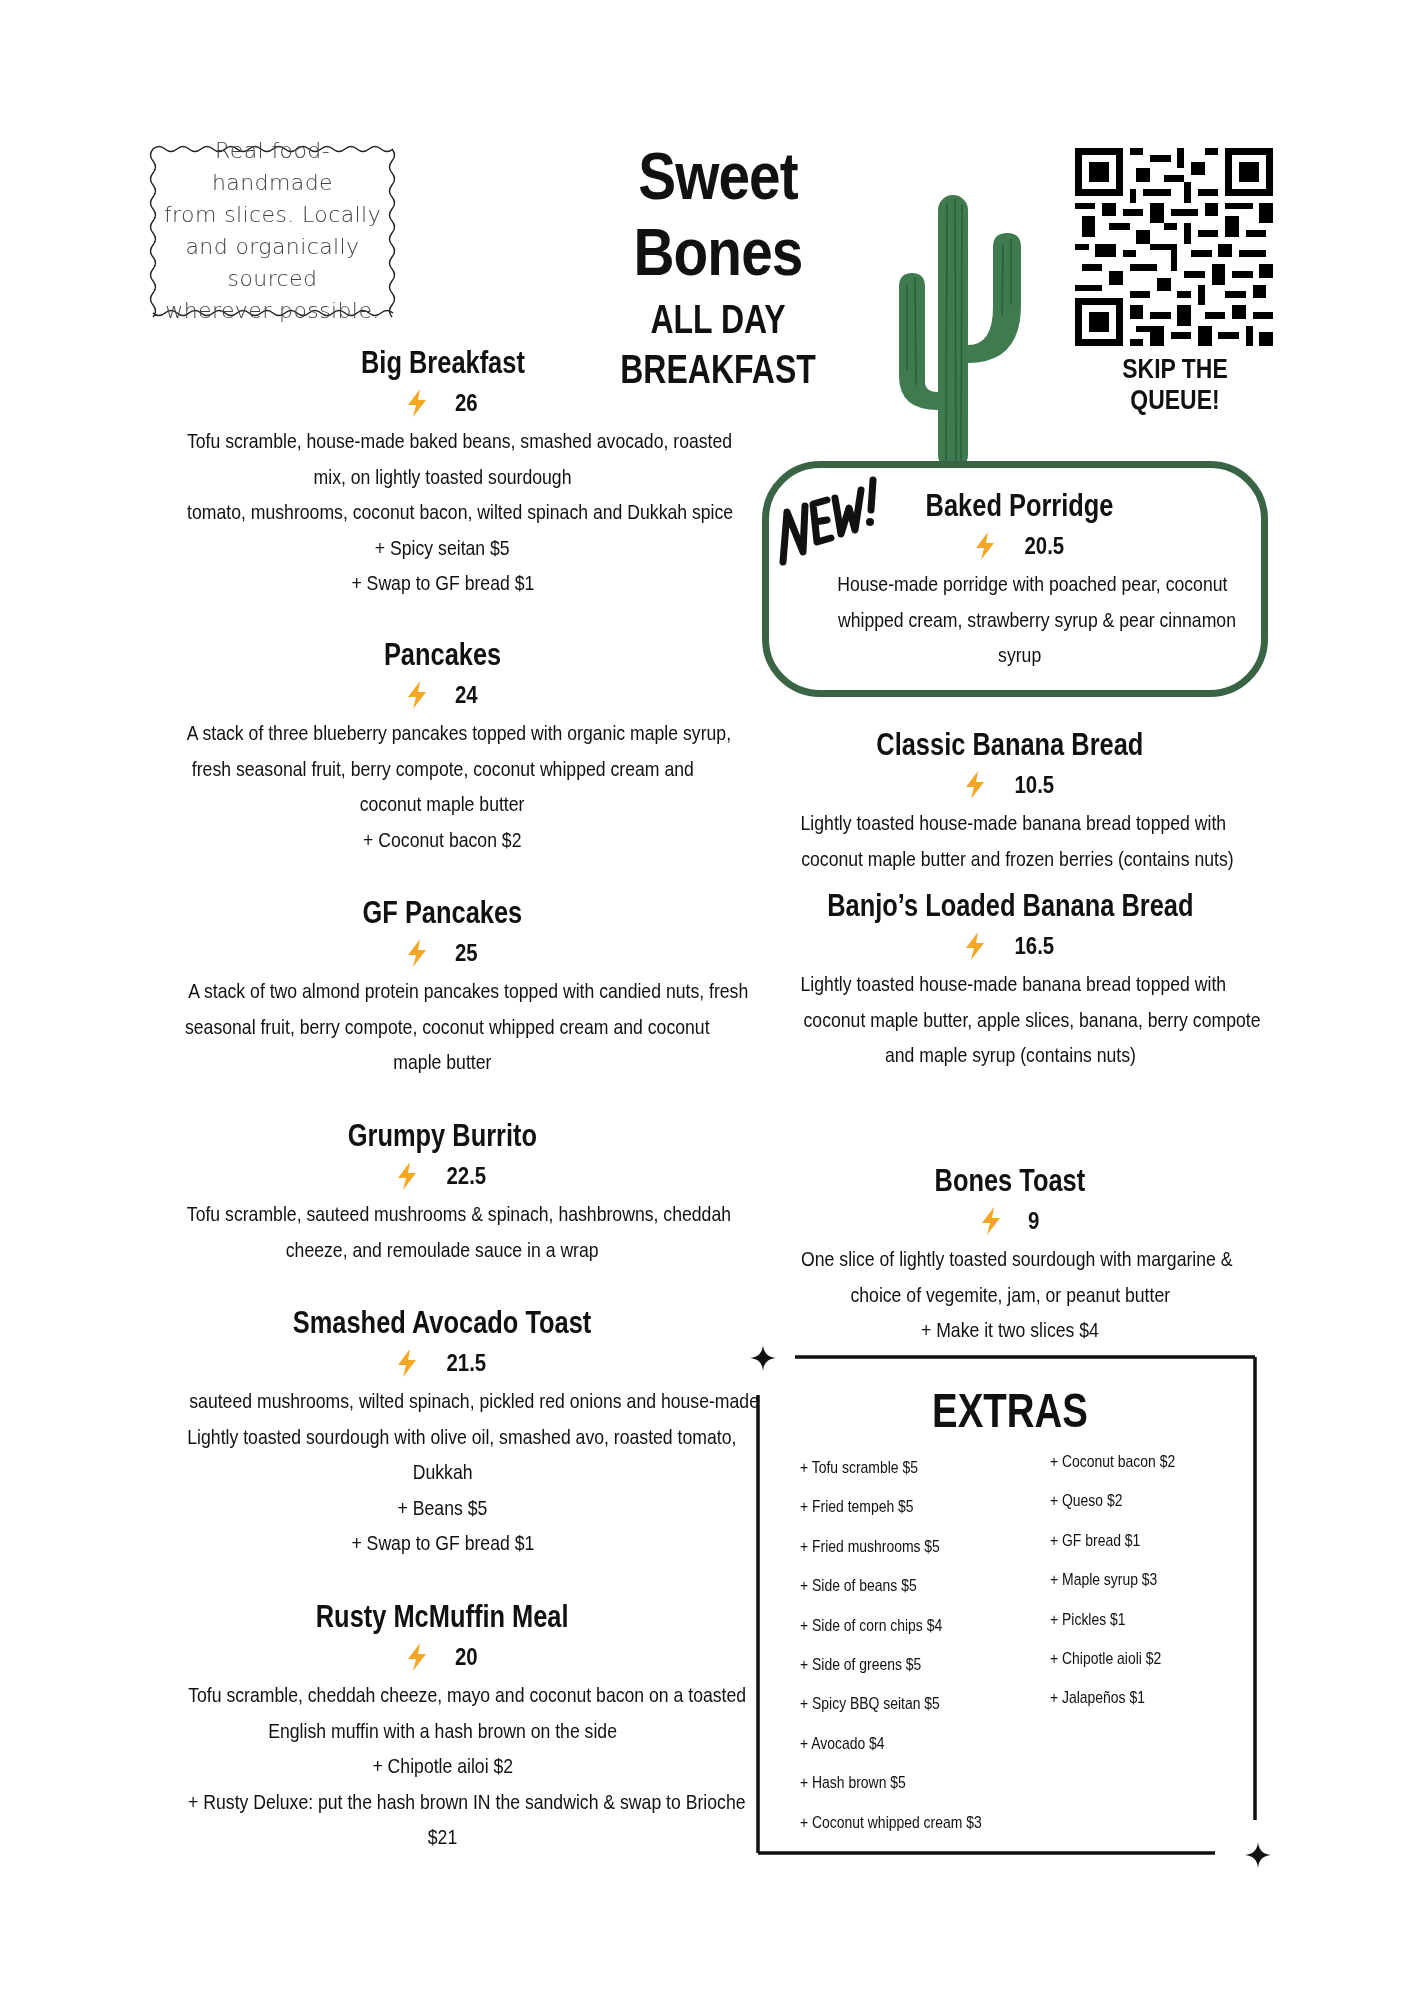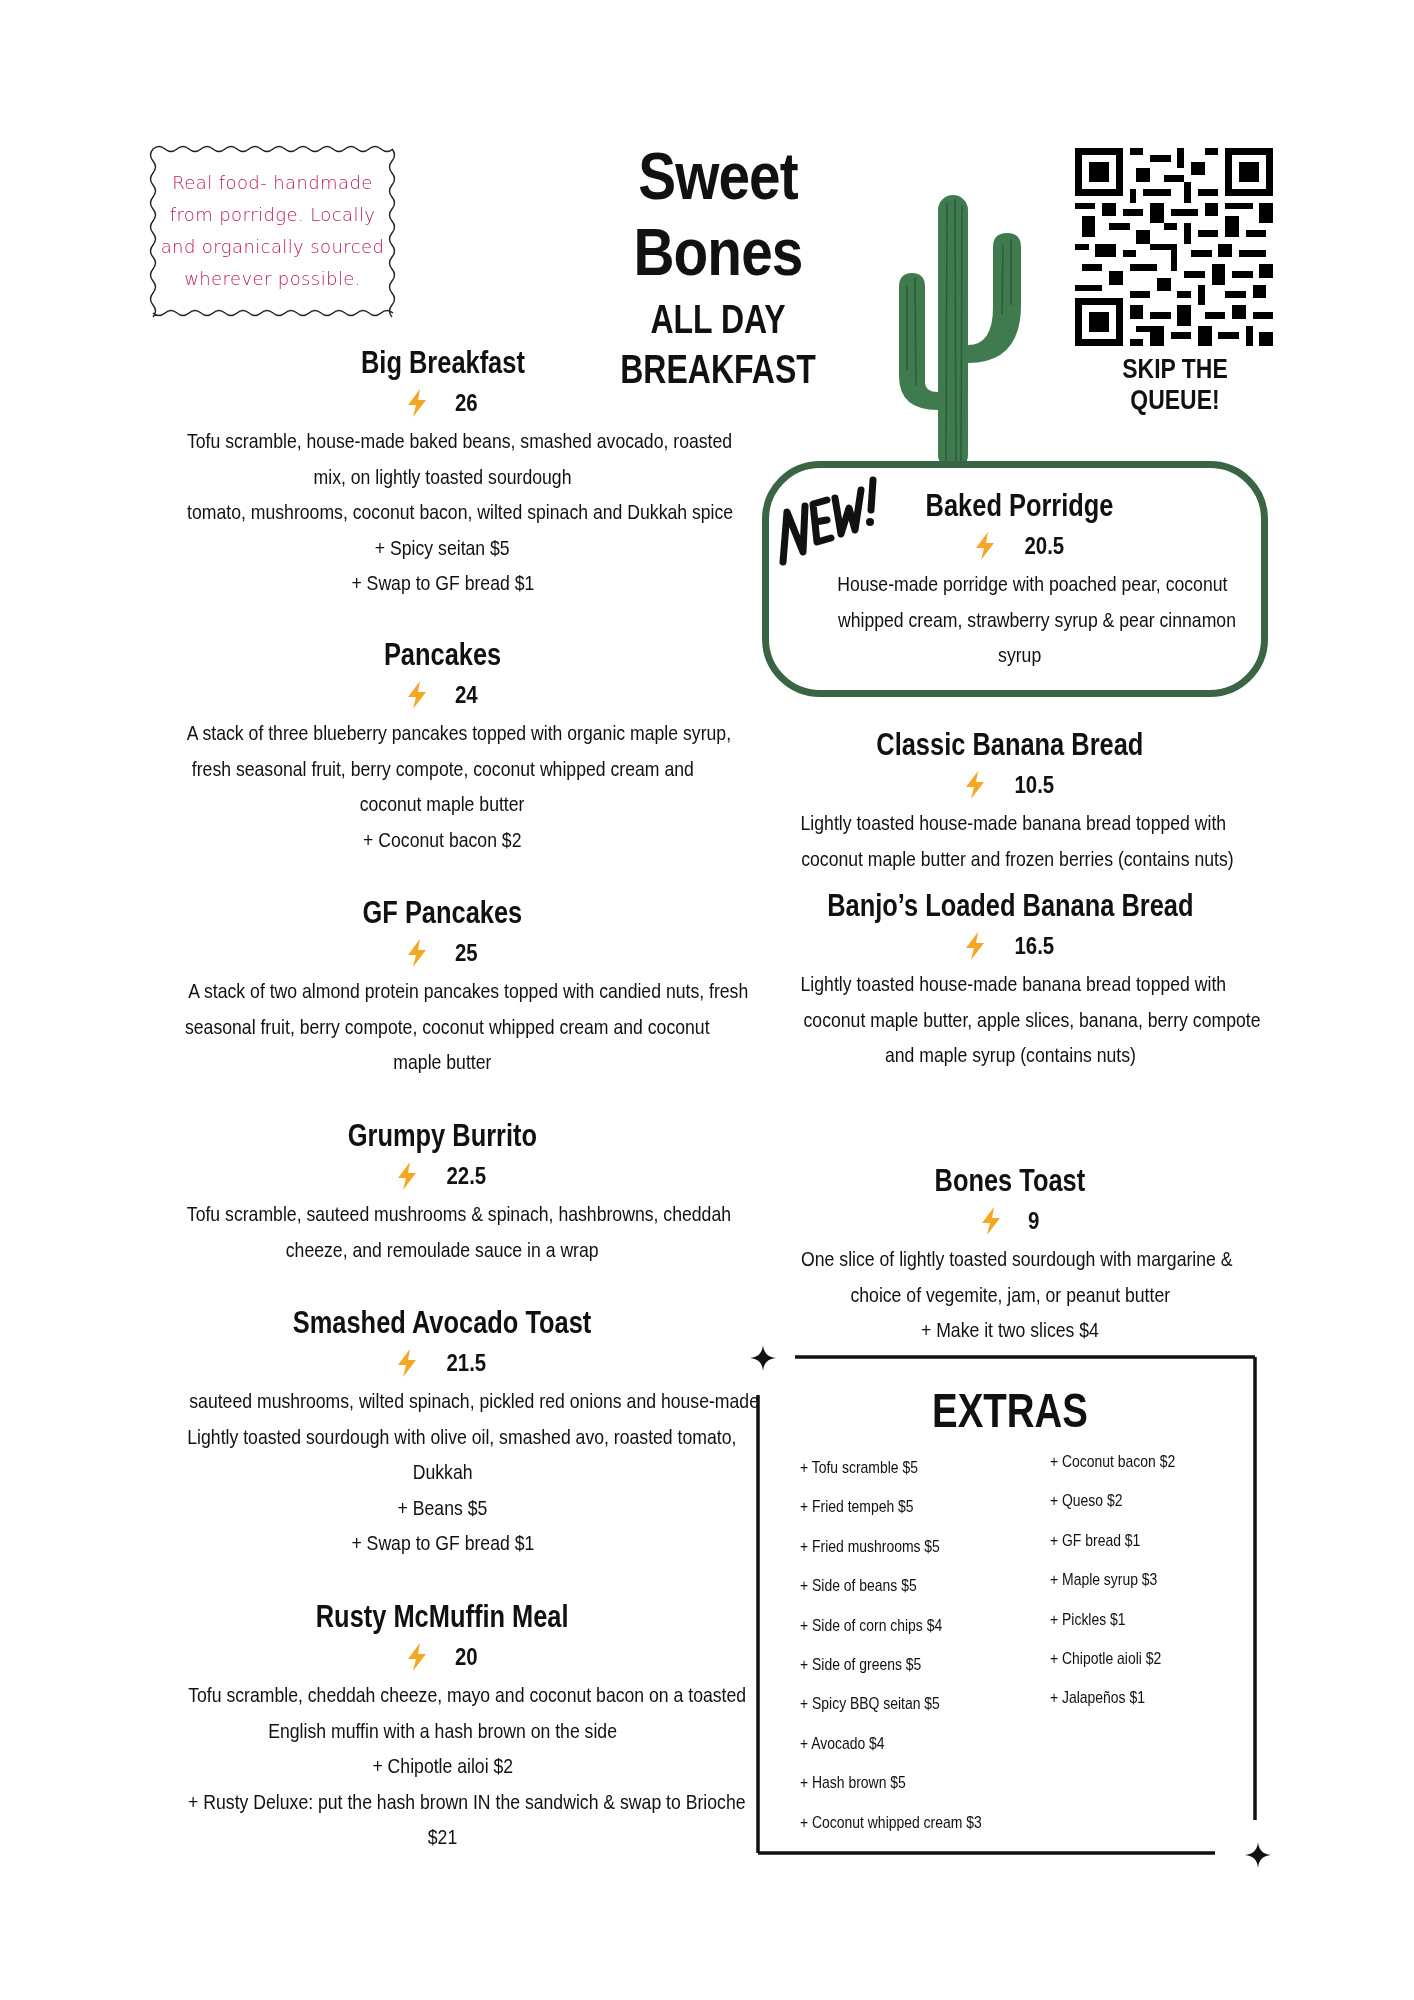--- a/index.html
+++ b/index.html
@@ -13,22 +13,22 @@
     .page { position: absolute; left: 0; top: 0; width: 1414px; height: 2000px; }
 
     
     .tagline {
       position: absolute; left: 145px; top: 143px; width: 255px; height: 176px;
       display: flex; align-items: center; justify-content: center;
     }
     .tagline svg.frame { position: absolute; left: 0; top: 0; width: 100%; height: 100%; }
     .tagline-text {
       position: relative; z-index: 1;
-      font-family: "DejaVu Sans", sans-serif; font-size: 18px; line-height: 32px;
-      text-align: center; letter-spacing: 0.4px; font-weight: 300; color: #be185d;
+      font-family: "DejaVu Sans", sans-serif; font-size: 22px; line-height: 32px;
+      text-align: center; letter-spacing: 0.4px; font-weight: 300; color: #404040;
       width: 240px;
     }
 
     
     .brand {
       position: absolute; left: 528px; top: 138px; width: 380px; text-align: center;
     }
     .brand-title {
       font-family: "Liberation Sans", sans-serif; font-weight: 700; font-size: 66px;
       line-height: 76px; letter-spacing: -1px; transform: scaleX(0.86); transform-origin: center;
@@ -104,21 +104,21 @@
 
   <div class="tagline">
     <svg class="frame" viewBox="0 0 255 176" preserveAspectRatio="none">
       <path d="M8,6 q6,-5 12,0 t12,0 t12,0 t12,0 t12,0 t12,0 t12,0 t12,0 t12,0 t12,0 t12,0 t12,0 t12,0 t12,0 t12,0 t12,0 t12,0 t12,0 t12,0 t12,0
                M247,6 q5,6 0,12 t0,12 t0,12 t0,12 t0,12 t0,12 t0,12 t0,12 t0,12 t0,12 t0,12 t0,12 t0,12 t0,12
                M8,170 q6,5 12,0 t12,0 t12,0 t12,0 t12,0 t12,0 t12,0 t12,0 t12,0 t12,0 t12,0 t12,0 t12,0 t12,0 t12,0 t12,0 t12,0 t12,0 t12,0 t12,0
                M8,6 q-5,6 0,12 t0,12 t0,12 t0,12 t0,12 t0,12 t0,12 t0,12 t0,12 t0,12 t0,12 t0,12 t0,12 t0,12" fill="none" stroke="#222" stroke-width="1.4"></path>
     </svg>
     <div class="tagline-text">
       <div>Real food- handmade</div>
-      <div>from porridge. Locally</div>
+      <div>from slices. Locally</div>
       <div>and organically sourced</div>
       <div>wherever possible.</div>
     </div>
   </div>
 
   <div class="brand">
     <div class="brand-title">Sweet Bones</div>
     <div class="brand-sub">ALL DAY BREAKFAST</div>
   </div>
 

